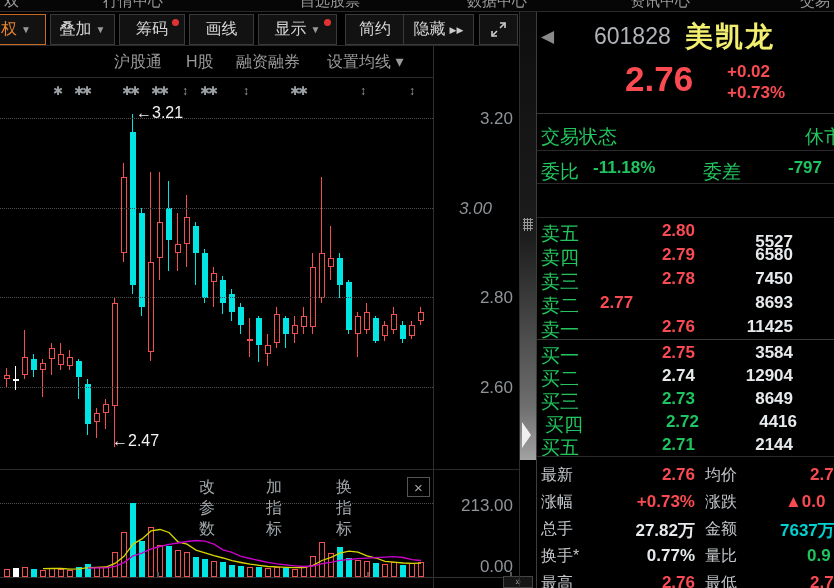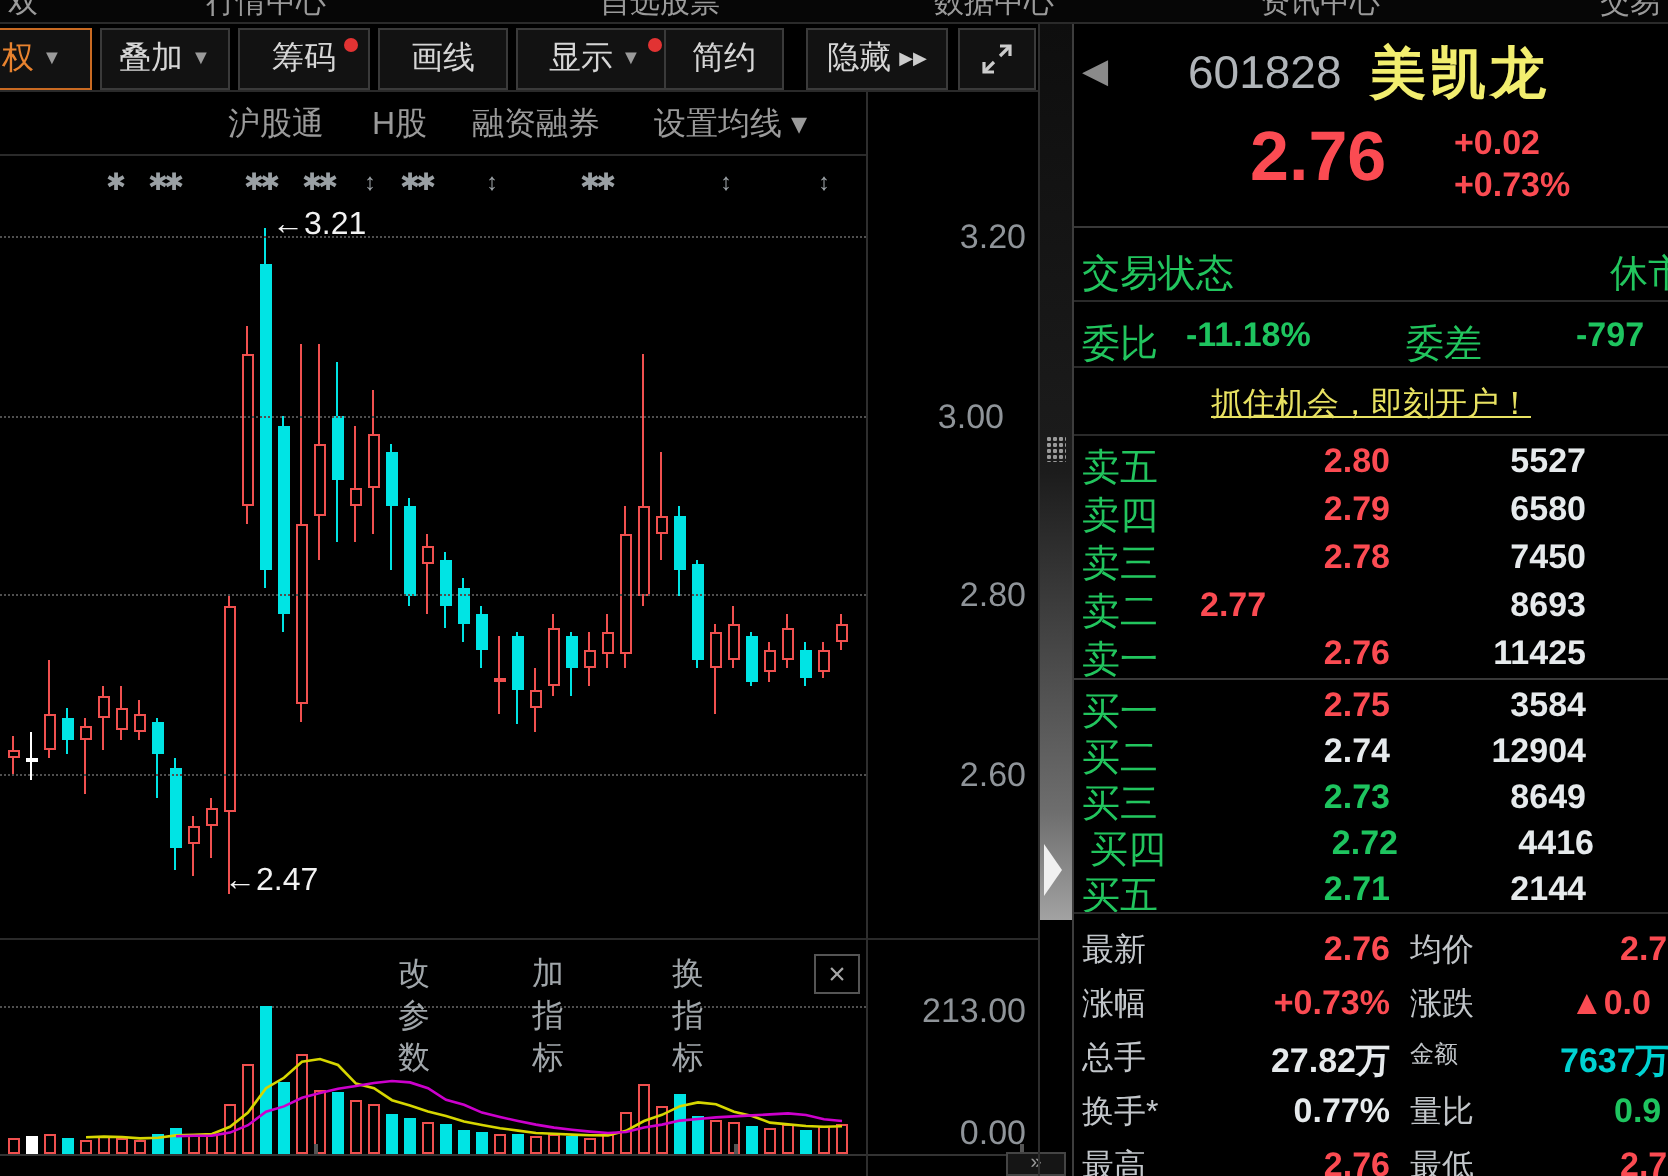--- a/index.html
+++ b/index.html
@@ -56,21 +56,21 @@
         <span class="reddot"></span>
       </div>
       <div class="tbtn" style="left: 189px; width: 65px;">
         <span>画线</span>
       </div>
       <div class="tbtn" style="left: 258px; width: 79px;">
         <span>显示</span>
         <span class="caret">▼</span>
         <span class="reddot"></span>
       </div>
-      <div class="tbtn" style="left: 332px; width: 60px;">
+      <div class="tbtn" style="left: 345px; width: 60px;">
         <span>简约</span>
       </div>
       <div class="tbtn" style="left: 403px; width: 71px;">
         <span>隐藏</span>
         <span style="font-size: 9px; color: rgb(204, 204, 204);">▶▶</span>
       </div>
     </div>
   <div class="a" style="left:479px;top:14px;width:39px;height:31px;box-sizing:border-box;border:1px solid #3a3a3a;background:#121212;display:flex;align-items:center;justify-content:center;cursor:pointer;">
     <span style="display:inline-flex;">
       <svg width="17" height="17" viewBox="0 0 17 17">
@@ -203,21 +203,21 @@
       <div class="marker" style="left: 151px;">✱✱</div>
       <div class="marker" style="left: 182px;">↕</div>
       <div class="marker" style="left: 200px;">✱✱</div>
       <div class="marker" style="left: 243px;">↕</div>
       <div class="marker" style="left: 290px;">✱✱</div>
       <div class="marker" style="left: 360px;">↕</div>
       <div class="marker" style="left: 409px;">↕</div>
     </div>
   <div class="a" id="axis-layer">
       <div class="axlab" style="left: 433px; top: 109px;">3.20</div>
-      <div class="axlab" style="left: 422px; top: 199px;">3.00</div>
+      <div class="axlab" style="left: 412px; top: 199px; font-style: italic;">3.00</div>
       <div class="axlab" style="left: 433px; top: 288px;">2.80</div>
       <div class="axlab" style="left: 433px; top: 378px;">2.60</div>
       <div class="axlab" style="left: 433px; top: 496px;">213.00</div>
       <div class="axlab" style="left: 433px; top: 557px;">0.00</div>
     </div>
 
   <div class="anno" id="anno-high" style="left: 136px; top: 104px;">
     <span>←</span><span>3.21</span>
   </div>
   <div class="anno" id="anno-low" style="left: 112px; top: 432px;">
@@ -321,30 +321,27 @@
     <div class="a qlabel" style="left:4px;top:112px;">交易状态</div>
     <div class="a qlabel" style="left:268px;top:112px;white-space:nowrap;">休市</div>
     <div class="hline" style="left:0;top:138px;width:297px;"></div>
 
     <div class="a qlabel" style="left:4px;top:147px;">委比</div>
     <div class="a num" style="left:56px;top:146px;color:#1ec45f;">-11.18%</div>
     <div class="a qlabel" style="left:166px;top:147px;">委差</div>
     <div class="a num" style="left:251px;top:146px;color:#1ec45f;white-space:nowrap;">-797</div>
     <div class="hline" style="left:0;top:171px;width:297px;"></div>
 
-    <div class="a" style="left:0;top:180px;width:297px;text-align:center;">
-      <span class="adlink">抓住机会，即刻开户！</span>
-    </div>
     <div class="hline" style="left:0;top:205px;width:297px;"></div>
 
     <div class="a" id="sell-rows">
         <div style="position: absolute; left: 0px; top: 207px; width: 297px; height: 24px; cursor: pointer; padding-left: 20px;">
           <span class="qlabel" style="position: absolute; left: 4px; top: 2px;">卖五</span>
           <span class="num" style="position: absolute; left: 63px; top: 2px; width: 95px; text-align: right; color: rgb(251, 75, 82);">2.80</span>
-          <span class="num" style="position: absolute; left: 163px; top: 2px; width: 93px; text-align: right; color: rgb(230, 234, 236);">5527</span>
+          <span class="num" style="position: absolute; left: 163px; top: 13px; width: 93px; text-align: right; color: rgb(230, 234, 236);">5527</span>
         </div>
         <div style="position: absolute; left: 0px; top: 231px; width: 297px; height: 24px; cursor: pointer;">
           <span class="qlabel" style="position: absolute; left: 4px; top: 2px;">卖四</span>
           <span class="num" style="position: absolute; left: 63px; top: 2px; width: 95px; text-align: right; color: rgb(251, 75, 82);">2.79</span>
           <span class="num" style="position: absolute; left: 163px; top: 2px; width: 93px; text-align: right; color: rgb(230, 234, 236);">6580</span>
         </div>
         <div style="position: absolute; left: 0px; top: 255px; width: 297px; height: 24px; cursor: pointer;">
           <span class="qlabel" style="position: absolute; left: 4px; top: 2px;">卖三</span>
           <span class="num" style="position: absolute; left: 63px; top: 2px; width: 95px; text-align: right; color: rgb(251, 75, 82);">2.78</span>
           <span class="num" style="position: absolute; left: 163px; top: 2px; width: 93px; text-align: right; color: rgb(230, 234, 236);">7450</span>
@@ -399,21 +396,21 @@
         </div>
         <div style="position: absolute; left: 0px; top: 477px; width: 297px; height: 27px;">
           <span style="position: absolute; top: 3px; left: 4px; color: rgb(194, 198, 202); font-size: 16px;">涨幅</span>
           <span style="position: absolute; top: 3px; left: 63px; width: 95px; text-align: right; color: rgb(251, 75, 82); font-weight: bold; font-size: 17px;">+0.73%</span>
           <span style="position: absolute; top: 3px; left: 168px; color: rgb(194, 198, 202); font-size: 16px;">涨跌</span>
           <span style="position: absolute; top: 3px; left: 248px; color: rgb(251, 75, 82); font-weight: bold; font-size: 17px; white-space: nowrap;">▲0.0</span>
         </div>
         <div style="position: absolute; left: 0px; top: 504px; width: 297px; height: 27px;">
           <span style="position: absolute; top: 3px; left: 4px; color: rgb(194, 198, 202); font-size: 16px;">总手</span>
           <span style="position: absolute; top: 3px; left: 63px; width: 95px; text-align: right; color: rgb(230, 234, 236); font-weight: bold; font-size: 17px;">27.82万</span>
-          <span style="position: absolute; top: 3px; left: 168px; color: rgb(194, 198, 202); font-size: 12px; font-family: Liberation Mono, monospace;">金额</span>
+          <span style="position: absolute; top: 3px; left: 168px; color: rgb(194, 198, 202); font-size: 16px; font-family: Liberation Mono, monospace;">金额</span>
           <span style="position: absolute; top: 3px; left: 243px; color: rgb(0, 210, 210); font-weight: bold; font-size: 17px; white-space: nowrap;">7637万</span>
         </div>
         <div style="position: absolute; left: 0px; top: 531px; width: 297px; height: 27px;">
           <span style="position: absolute; top: 3px; left: 4px; color: rgb(194, 198, 202); font-size: 16px;">换手*</span>
           <span style="position: absolute; top: 3px; left: 63px; width: 95px; text-align: right; color: rgb(230, 234, 236); font-weight: bold; font-size: 17px;">0.77%</span>
           <span style="position: absolute; top: 3px; left: 168px; color: rgb(194, 198, 202); font-size: 16px;">量比</span>
           <span style="position: absolute; top: 3px; left: 270px; color: rgb(30, 196, 95); font-weight: bold; font-size: 17px; white-space: nowrap;">0.9</span>
         </div>
         <div style="position: absolute; left: 0px; top: 558px; width: 297px; height: 27px;">
           <span style="position: absolute; top: 3px; left: 4px; color: rgb(194, 198, 202); font-size: 16px;">最高</span>

